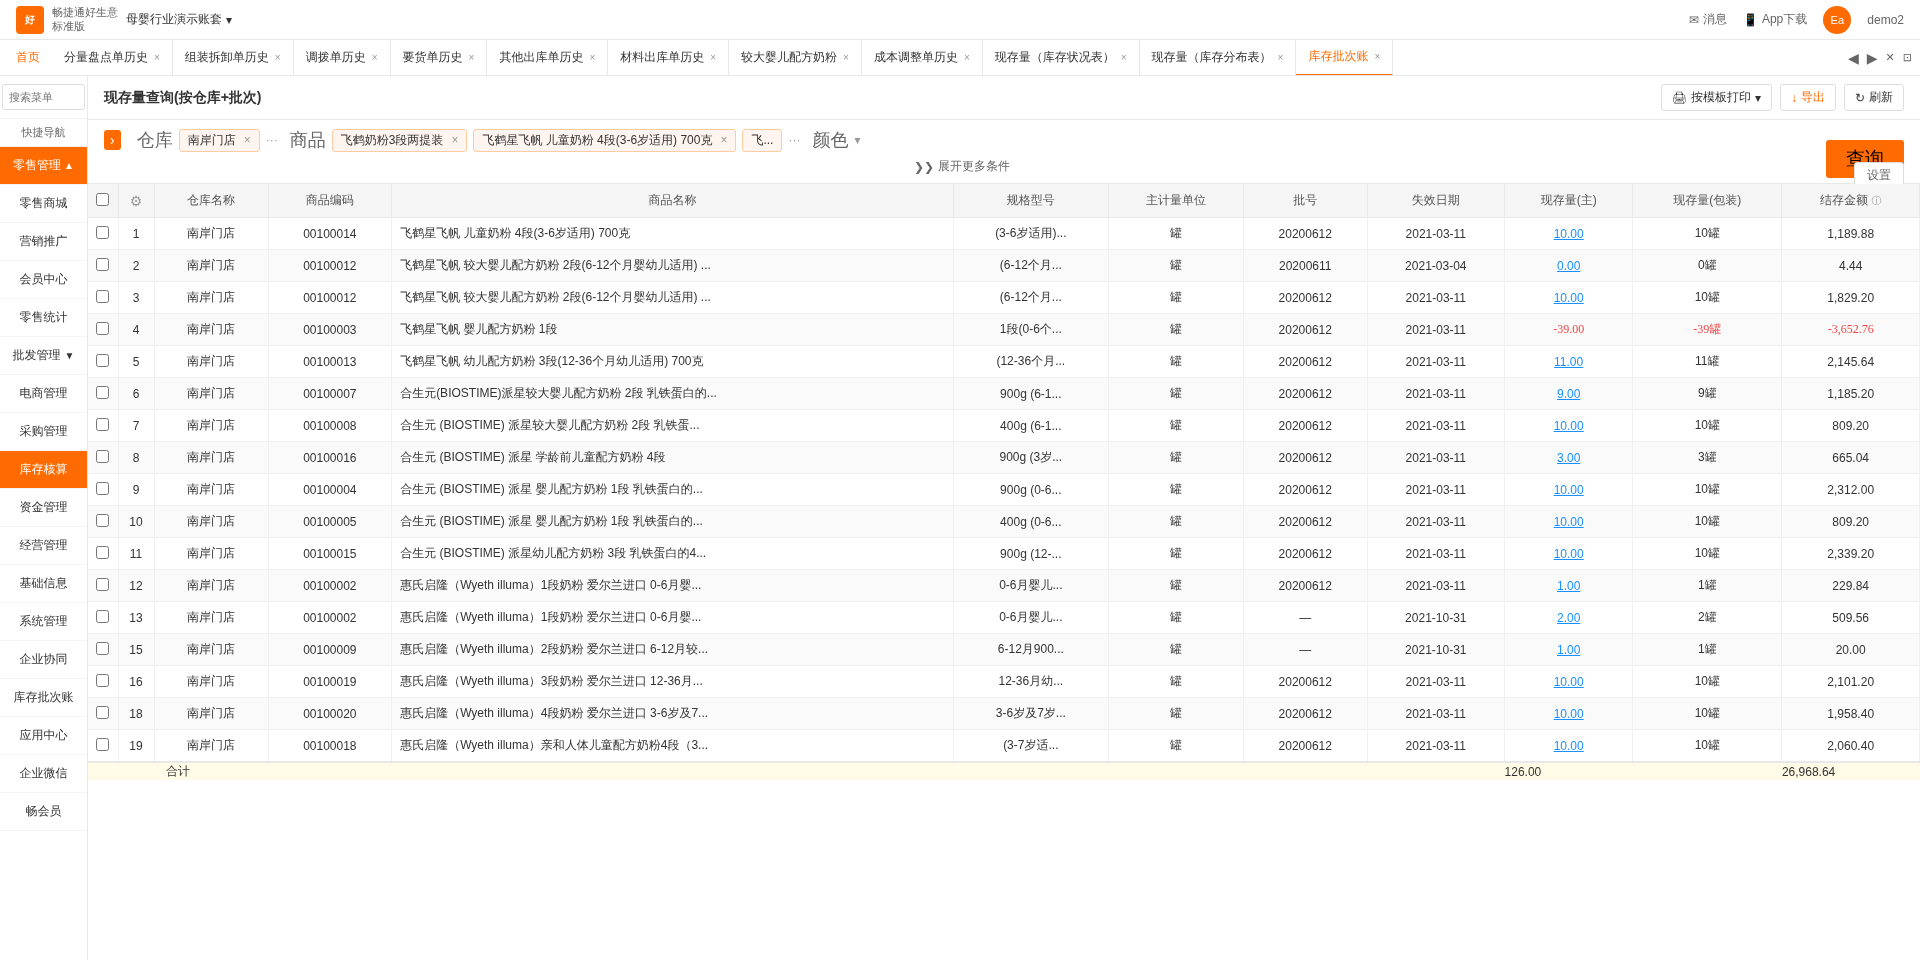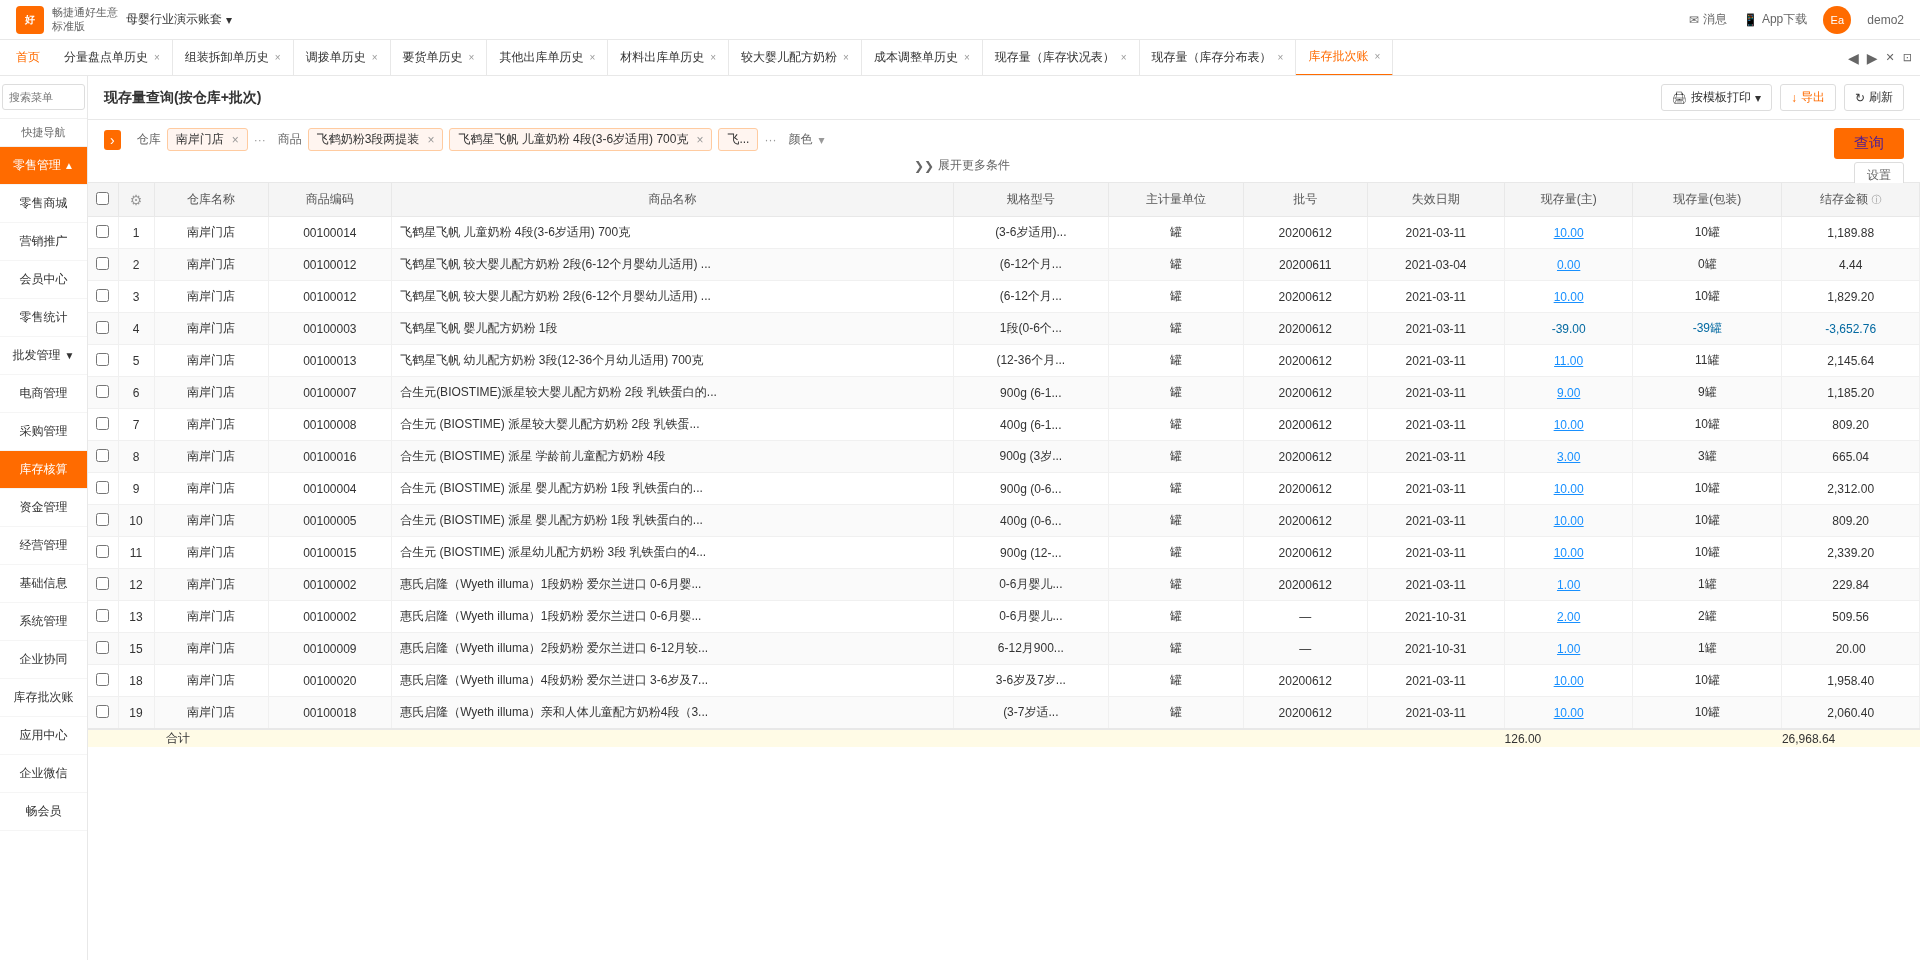--- a/index.html
+++ b/index.html
@@ -156,21 +156,21 @@
       align-items: center;
       gap: 12px;
       flex-wrap: nowrap;
     }
     .filter-group {
       display: flex;
       align-items: center;
       gap: 6px;
     }
     .filter-label {
-      font-size: 12px;
+      font-size: 18px;
       color: #666;
       white-space: nowrap;
     }
     .filter-tag {
       display: flex; align-items: center; gap: 4px;
       background: #fff5f0;
       border: 1px solid #ffcba0;
       border-radius: 3px;
       padding: 2px 8px;
       font-size: 12px;
@@ -178,24 +178,24 @@
     }
     .filter-tag .close { color: #999; cursor: pointer; margin-left: 4px; }
     .filter-dots { color: #999; cursor: pointer; }
     .expand-btn {
       display: flex; align-items: center; gap: 4px;
       color: #666; font-size: 12px; cursor: pointer;
       margin: 6px auto 0;
       width: fit-content;
     }
     .btn-query {
-      background: #ff6b00; color: #4c1d95;
+      background: #ff6b00; color: #000000;
       border: none; padding: 6px 20px;
-      border-radius: 3px; font-size: 15px; cursor: pointer;
-      position: absolute; right: 16px; top: 8px;
+      border-radius: 3px; font-size: 19px; cursor: pointer;
+      position: absolute; right: 16px; top: 20px;
     }
     .btn-settings {
       background: #fff; color: #666;
       border: 1px solid #ddd; padding: 4px 12px;
       border-radius: 3px; font-size: 12px; cursor: pointer;
       position: absolute; right: 16px; top: 42px;
     }
     .filter-section {
       background: #fff;
       padding: 8px 100px 8px 16px;
@@ -231,21 +231,21 @@
     tbody td {
       padding: 7px 8px;
       border-bottom: 1px solid #f0f0f0;
       border-right: 1px solid #f0f0f0;
       text-align: center;
       color: #333;
       white-space: nowrap;
     }
     tbody tr:nth-child(even) { background: #fafafa; }
     .td-link { color: #1890ff; text-decoration: underline; cursor: pointer; }
-    .td-red { color: #0369a1; }
+    .td-red { color: #ef4444; font-family: Liberation Serif, serif; }
     .tfoot-row td {
       background: #fffbe6;
       font-weight: 500;
       border-top: 2px solid #e8e8e8;
     }
     .checkbox-col { width: 30px; }
     .idx-col { width: 36px; }
     .gear-icon { color: #999; cursor: pointer; font-size: 14px; }
 
     
@@ -692,20 +692,34 @@
       <td>6-12月900...</td>
       <td>罐</td>
       <td>—</td>
       <td>2021-10-31</td>
       <td class="td-link">1.00</td>
       <td class="">1罐</td>
       <td class="">20.00</td>
     </tr>
             <tr>
       <td class="checkbox-col"><input type="checkbox" style=""></td>
+      <td class="idx-col">16</td>
+      <td>南岸门店</td>
+      <td>00100019</td>
+      <td style="text-align:left; max-width:320px; overflow:hidden; text-overflow:ellipsis;">惠氏启隆（Wyeth illuma）3段奶粉 爱尔兰进口 12-36月...</td>
+      <td>12-36月幼...</td>
+      <td>罐</td>
+      <td>20200612</td>
+      <td>2021-03-11</td>
+      <td class="td-link">10.00</td>
+      <td class="">10罐</td>
+      <td class="">2,101.20</td>
+    </tr>
+            <tr>
+      <td class="checkbox-col"><input type="checkbox" style=""></td>
       <td class="idx-col">18</td>
       <td>南岸门店</td>
       <td>00100020</td>
       <td style="text-align:left; max-width:320px; overflow:hidden; text-overflow:ellipsis;">惠氏启隆（Wyeth illuma）4段奶粉 爱尔兰进口 3-6岁及7...</td>
       <td>3-6岁及7岁...</td>
       <td>罐</td>
       <td>20200612</td>
       <td>2021-03-11</td>
       <td class="td-link">10.00</td>
       <td class="">10罐</td>

